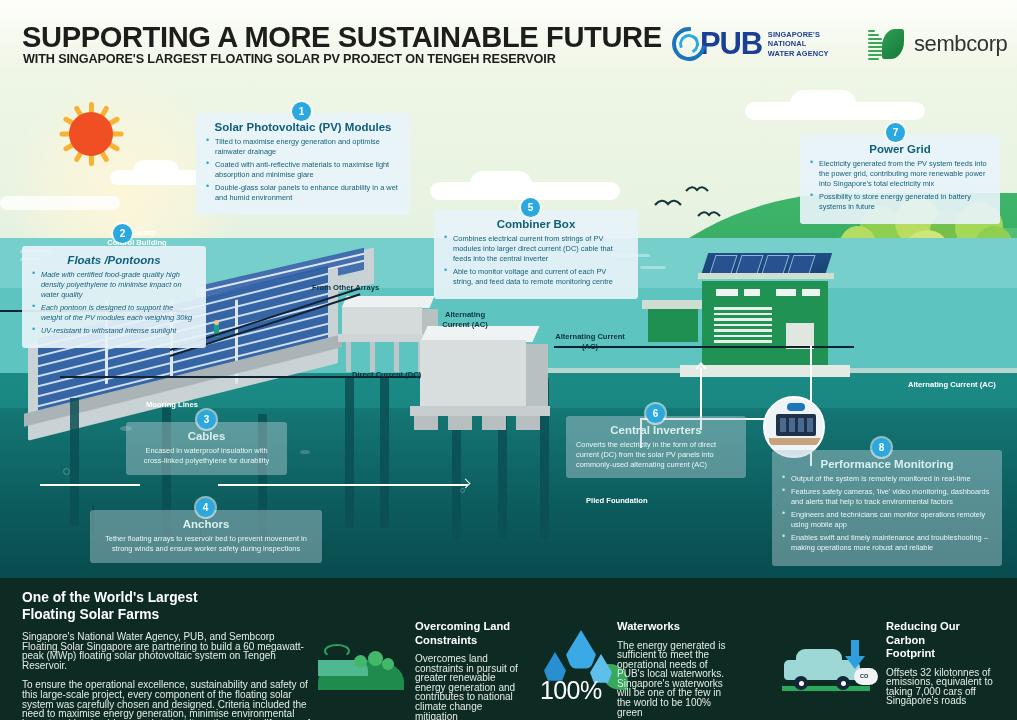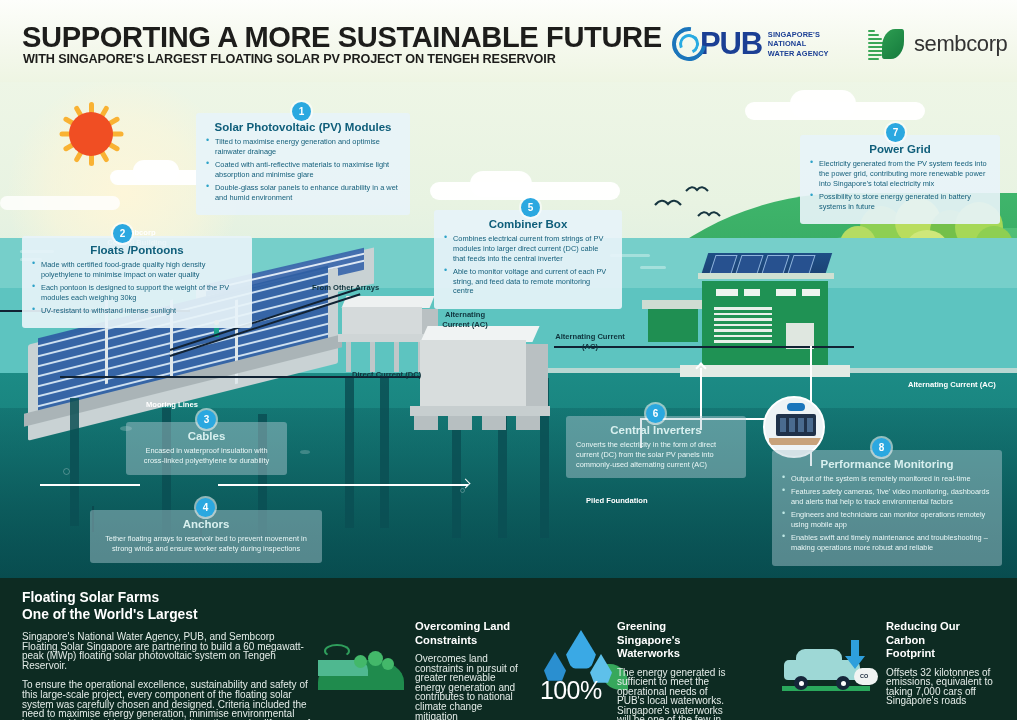--- a/index.html
+++ b/index.html
@@ -415,21 +415,21 @@
   <div class="card light" style="left:196px;top:113px;width:214px;">
     <h3>Solar Photovoltaic (PV) Modules</h3>
     <ul>
       <li>Tilted to maximise energy generation and optimise rainwater drainage</li>
       <li>Coated with anti-reflective materials to maximise light absorption and minimise glare</li>
       <li>Double-glass solar panels to enhance durability in a wet and humid environment</li>
     </ul>
   </div>
 
   <div class="badge" style="left:113px;top:224px;">2</div>
-  <div class="card light" style="left:22px;top:236px;width:230px;">
+  <div class="card light" style="left:22px;top:246px;width:184px;font-style:italic;">
     <h3>Floats /Pontoons</h3>
     <ul>
       <li>Made with certified food-grade quality high density polyethylene to minimise impact on water quality</li>
       <li>Each pontoon is designed to support the weight of the PV modules each weighing 30kg</li>
       <li>UV-resistant to withstand intense sunlight</li>
     </ul>
   </div>
 
   <div class="badge" style="left:197px;top:410px;">3</div>
   <div class="card dark" style="left:126px;top:422px;width:161px;">
@@ -437,21 +437,21 @@
     <p>Encased in waterproof insulation with cross-linked polyethylene for durability</p>
   </div>
 
   <div class="badge" style="left:196px;top:498px;">4</div>
   <div class="card dark" style="left:90px;top:510px;width:232px;">
     <h3>Anchors</h3>
     <p>Tether floating arrays to reservoir bed to prevent movement in strong winds and ensure worker safety during inspections</p>
   </div>
 
   <div class="badge" style="left:521px;top:198px;">5</div>
-  <div class="card light" style="left:434px;top:210px;width:188px;">
+  <div class="card light" style="left:434px;top:210px;width:204px;">
     <h3>Combiner Box</h3>
     <ul>
       <li>Combines electrical current from strings of PV modules into larger direct current (DC) cable that feeds into the central inverter</li>
       <li>Able to monitor voltage and current of each PV string, and feed data to remote monitoring centre</li>
     </ul>
   </div>
 
   <div class="badge" style="left:646px;top:404px;">6</div>
   <div class="card dark" style="left:566px;top:416px;width:180px;">
     <h3>Central Inverters</h3>
@@ -475,22 +475,22 @@
       <li>Features safety cameras, 'live' video monitoring, dashboards and alerts that help to track environmental factors</li>
       <li>Engineers and technicians can monitor operations remotely using mobile app</li>
       <li>Enables swift and timely maintenance and troubleshooting – making operations more robust and reliable</li>
     </ul>
   </div>
 
   <div class="footer">
 
     <div class="f-col" style="left:22px;top:12px;width:288px;">
       <div class="f-h2">
+        <div>One of the World's Largest</div>
         <div>Floating Solar Farms</div>
-        <div>One of the World's Largest</div>
       </div>
       <div class="f-p" style="margin-top:9px;">Singapore's National Water Agency, PUB, and Sembcorp Floating Solar Singapore are partnering to build a 60 megawatt-peak (MWp) floating solar photovoltaic system on Tengeh Reservoir.</div>
       <div class="f-p" style="margin-top:10px;">To ensure the operational excellence, sustainability and safety of this large-scale project, every component of the floating solar system was carefully chosen and designed. Criteria included the need to maximise energy generation, minimise environmental impact and be durable enough to last its entire service lifespan of 25 years.</div>
     </div>
 
     <div class="icon-land" style="top:60px;">
       <div class="land-hill"></div>
       <div class="land-water"></div>
       <div class="land-tree" style="left:36px;bottom:22px;width:13px;height:13px;"></div>
       <div class="land-tree" style="left:50px;bottom:24px;width:15px;height:15px;"></div>
@@ -507,21 +507,20 @@
 
     <div class="icon-drops" style="top:52px;">
       <div class="gleaf"></div>
       <div class="drop big" style="background:#3aa9e5;"></div>
       <div class="drop sm" style="left:4px;top:22px;background:#2a8fd0;"></div>
       <div class="drop sm" style="left:50px;top:24px;background:#5ec0ea;"></div>
       <div class="pct">100%</div>
     </div>
     <div class="f-col" style="left:617px;top:42px;width:115px;">
       <div class="f-h3">
-        <div>Greening Singapore's</div>
         <div>Waterworks</div>
       </div>
       <div class="f-p" style="margin-top:7px;">The energy generated is sufficient to meet the operational needs of PUB's local waterworks. Singapore's waterworks will be one of the few in the world to be 100% green</div>
     </div>
 
     <div class="icon-car" style="top:68px;">
       <div class="car-ground"></div>
       <div class="car-top"></div>
       <div class="car-body"></div>
       <div class="wheel" style="left:12px;">

